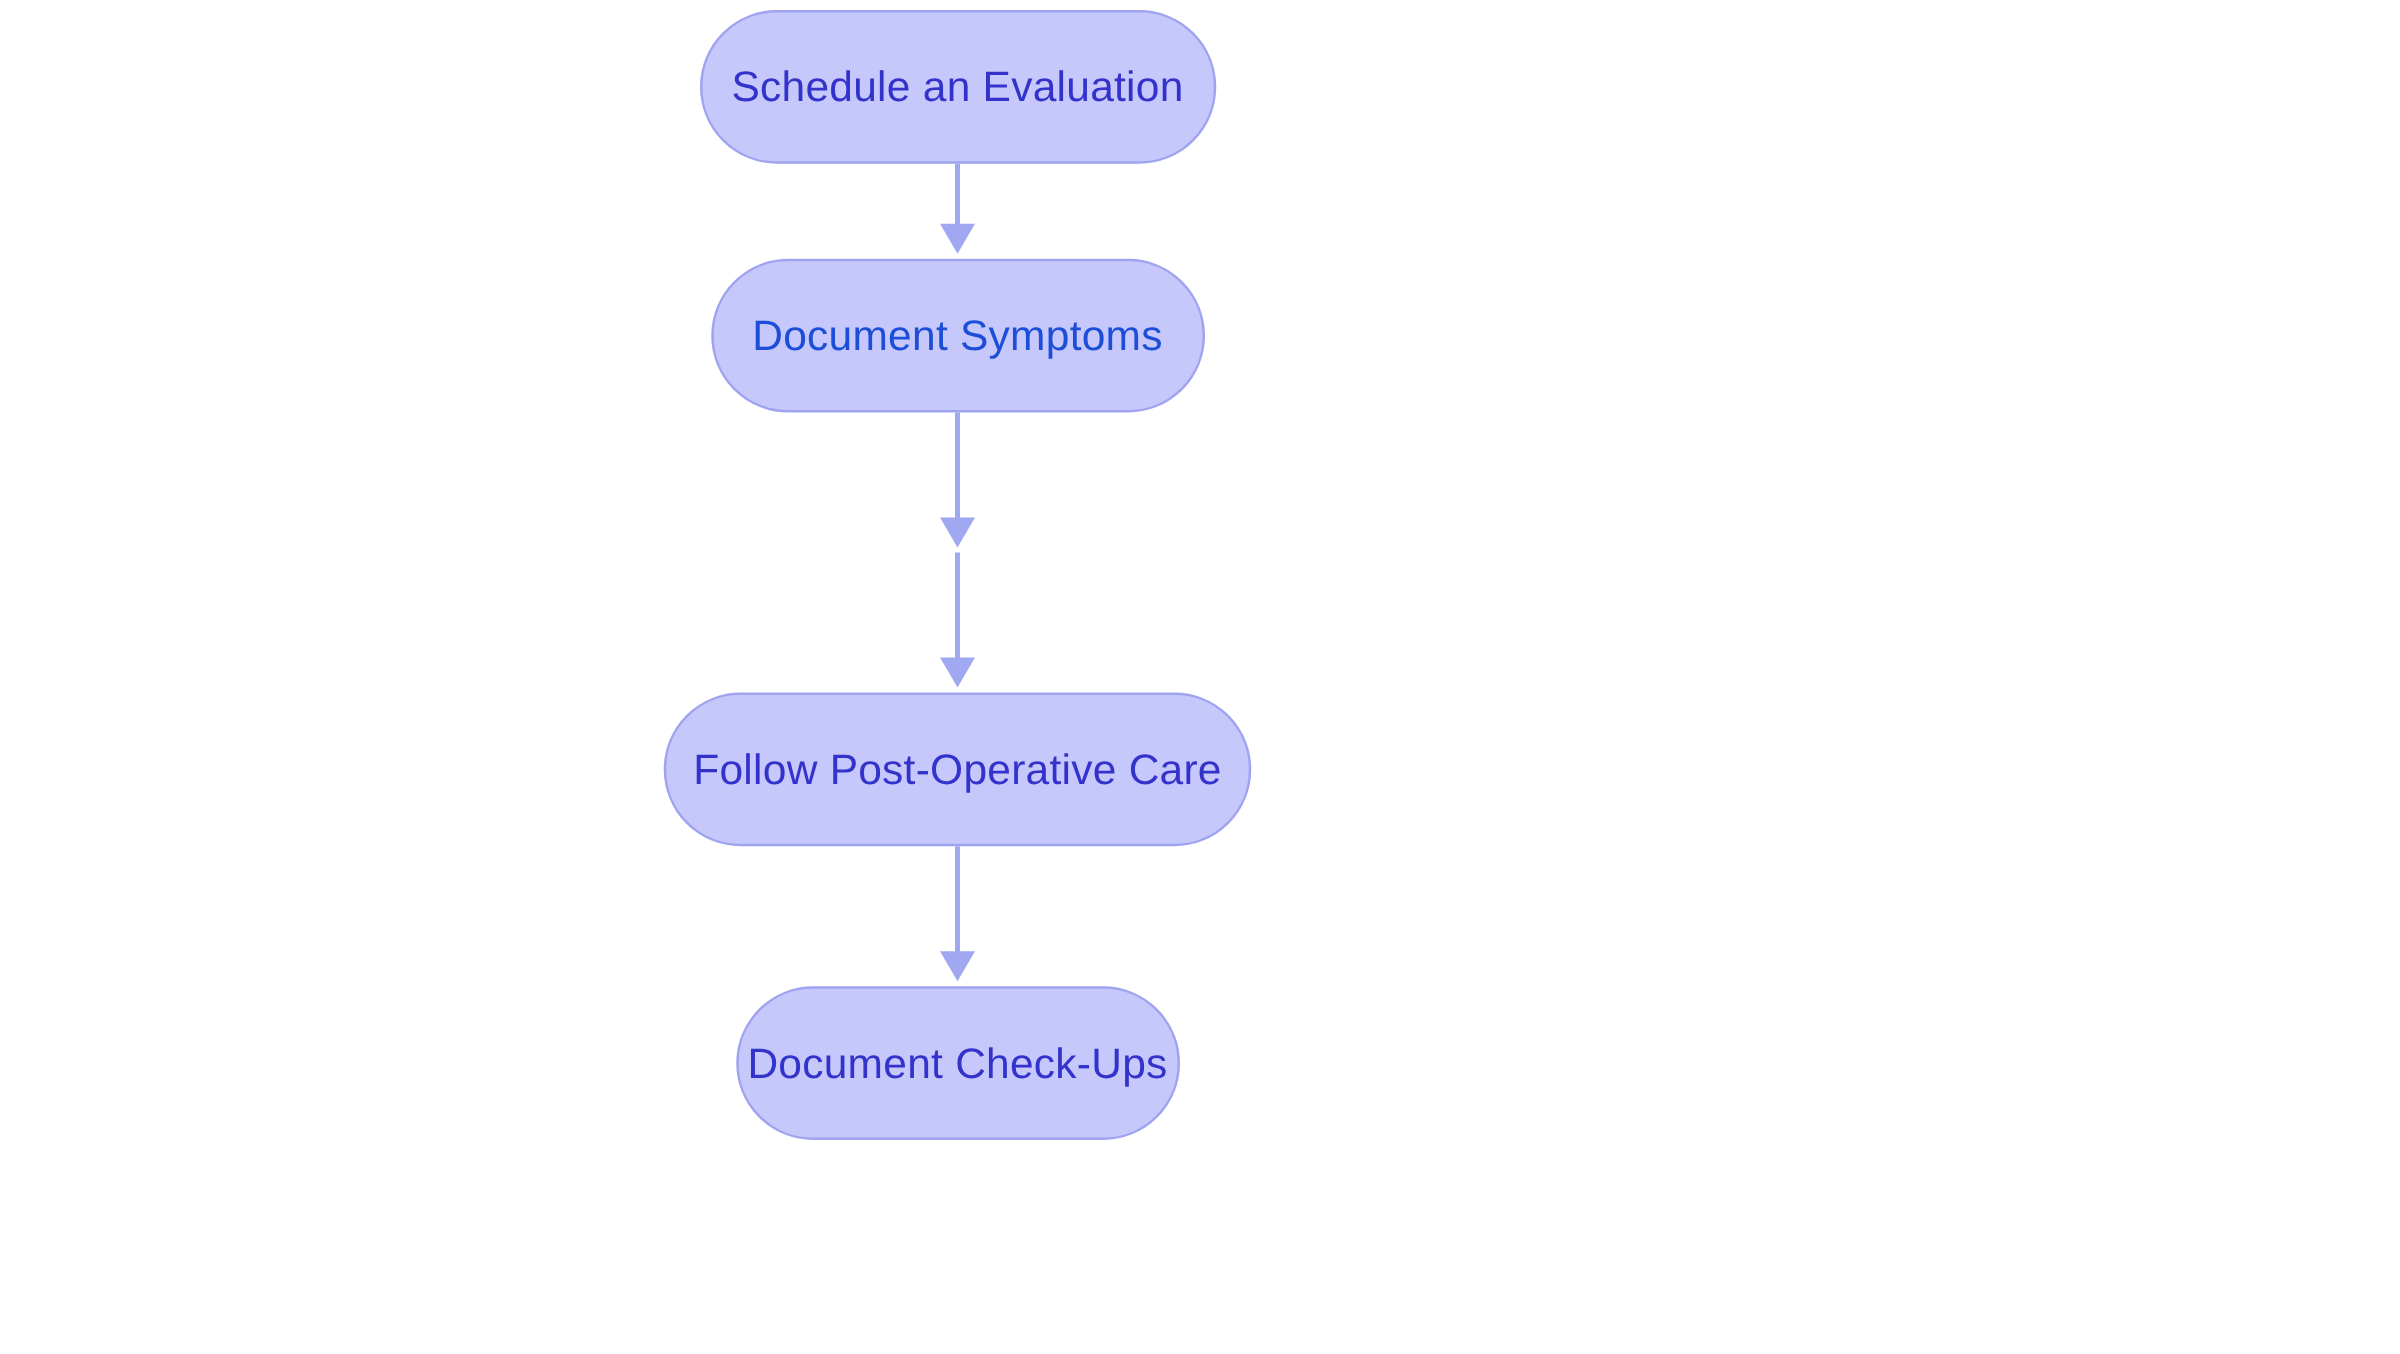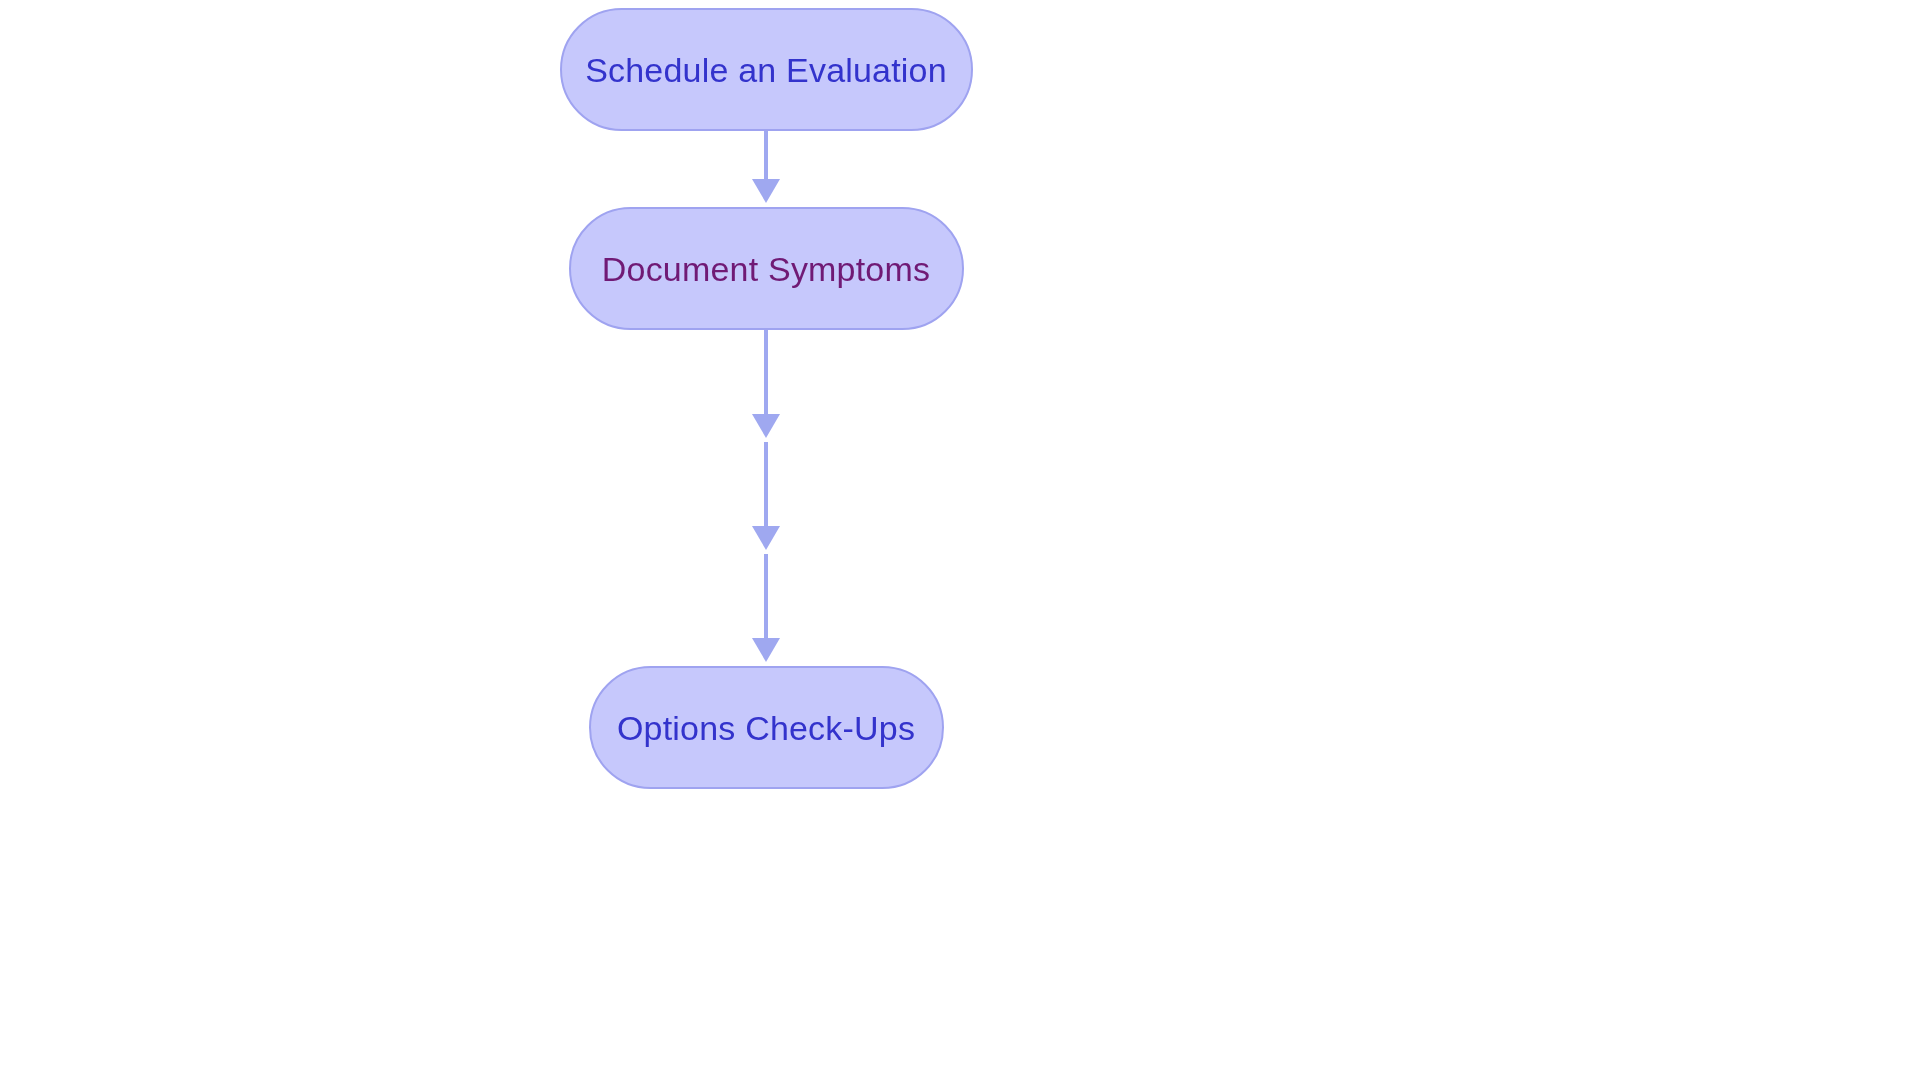--- a/index.html
+++ b/index.html
@@ -86,46 +86,51 @@
 
   <div class="connector gap-1">
     <svg width="30" height="76" viewBox="0 0 30 76" aria-hidden="true">
       <line x1="15" y1="0" x2="15" y2="52" stroke="#9fa8f0" stroke-width="4"></line>
       <polygon points="15,72 1,48 29,48" fill="#9fa8f0"></polygon>
     </svg>
   </div>
 
   <div class="node-row">
     <div class="node" id="node-1" style="width: 395px; background: rgb(198, 200, 252); border-color: rgb(159, 163, 240);">
-      <span class="node-label" style="color: #701a75;">Document Symptoms</span>
+      <span class="node-label" style="color: #1d4ed8;">Document Symptoms</span>
     </div>
   </div>
 
   <div class="connector gap-2">
     <svg width="30" height="112" viewBox="0 0 30 112" aria-hidden="true">
       <line x1="15" y1="0" x2="15" y2="88" stroke="#9fa8f0" stroke-width="4"></line>
       <polygon points="15,108 1,84 29,84" fill="#9fa8f0"></polygon>
     </svg>
   </div>
 
 
   <div class="connector gap-3">
     <svg width="30" height="112" viewBox="0 0 30 112" aria-hidden="true">
       <line x1="15" y1="0" x2="15" y2="88" stroke="#9fa8f0" stroke-width="4"></line>
       <polygon points="15,108 1,84 29,84" fill="#9fa8f0"></polygon>
     </svg>
   </div>
 
+  <div class="node-row">
+    <div class="node" id="node-3" style="width: 470px; background: rgb(198, 200, 252); border-color: rgb(159, 163, 240);">
+      <span class="node-label" style="color: rgb(51, 51, 204);">Follow Post-Operative Care</span>
+    </div>
+  </div>
 
   <div class="connector gap-4">
     <svg width="30" height="112" viewBox="0 0 30 112" aria-hidden="true">
       <line x1="15" y1="0" x2="15" y2="88" stroke="#9fa8f0" stroke-width="4"></line>
       <polygon points="15,108 1,84 29,84" fill="#9fa8f0"></polygon>
     </svg>
   </div>
 
   <div class="node-row">
     <div class="node" id="node-4" style="width: 355px; background: rgb(198, 200, 252); border-color: rgb(159, 163, 240);">
-      <span class="node-label" style="color: rgb(51, 51, 204);">Options Check-Ups</span>
+      <span class="node-label" style="color: rgb(51, 51, 204);">Document Check-Ups</span>
     </div>
   </div>
 
 </div>
 
 </body></html>

